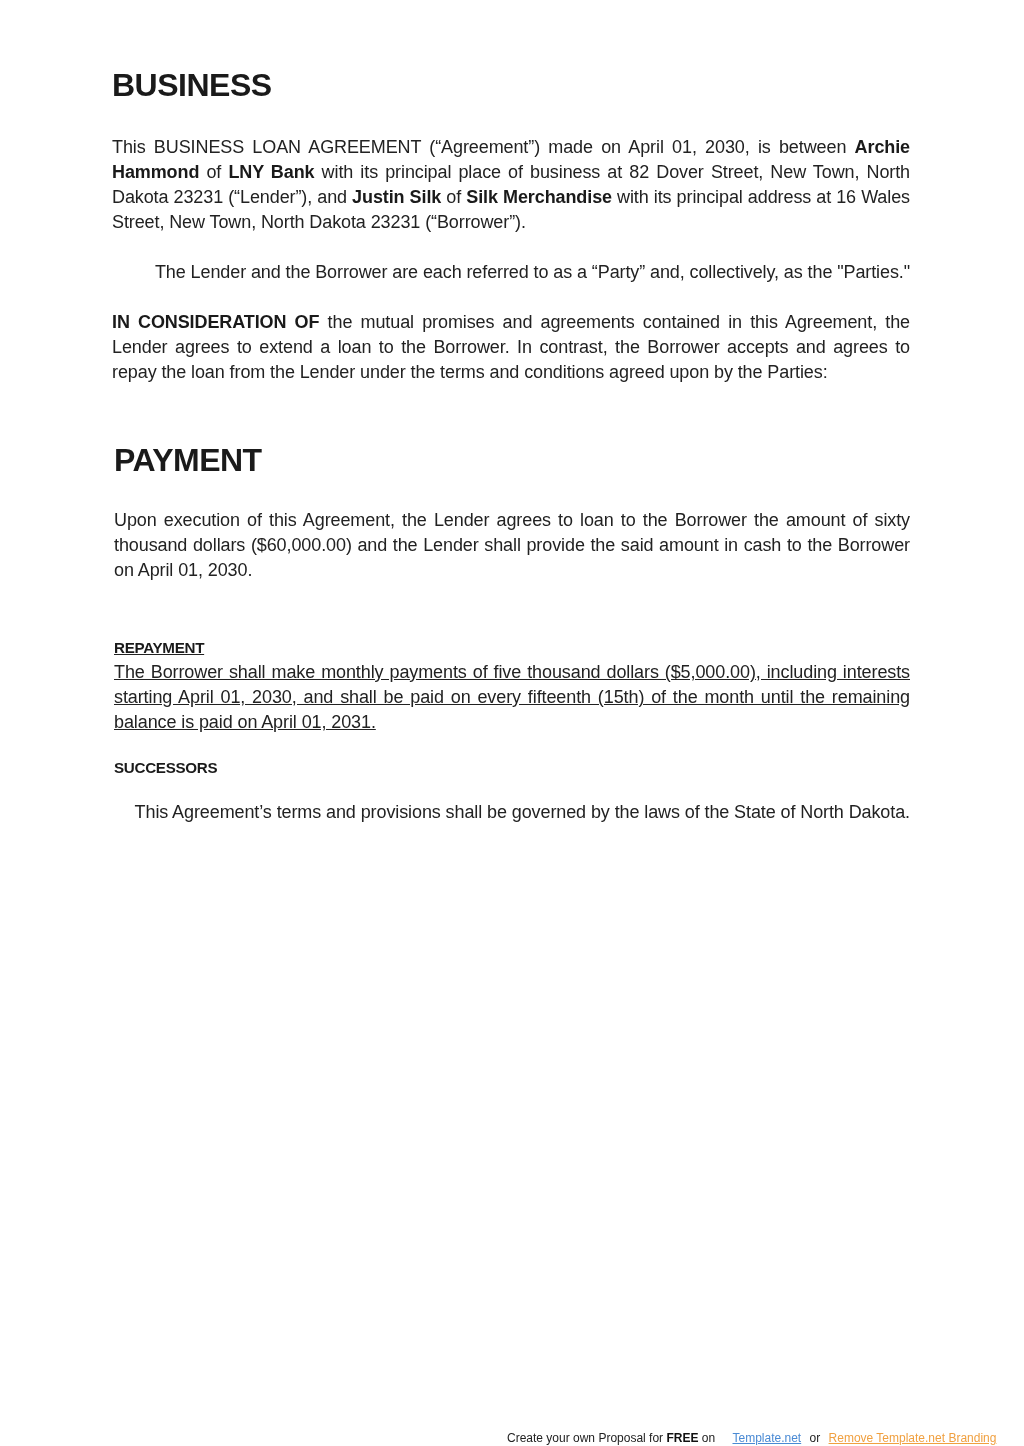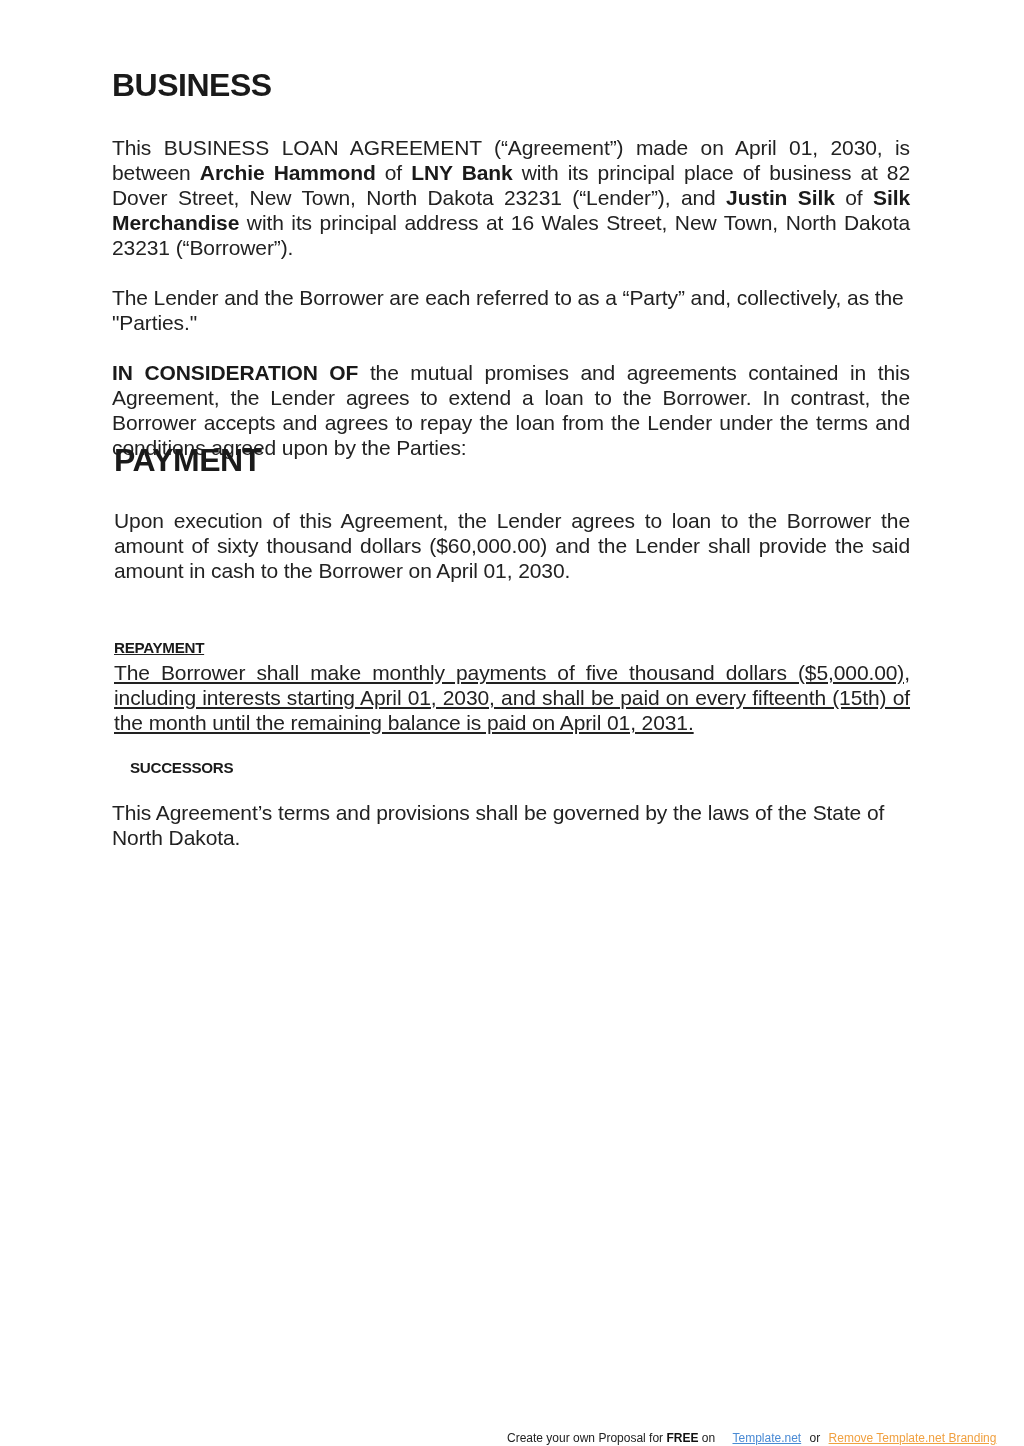--- a/index.html
+++ b/index.html
@@ -29,27 +29,27 @@
     margin: 0;
     font-family: "Liberation Sans", sans-serif;
     font-weight: 700;
     font-size: 32px;
     letter-spacing: -0.5px;
     color: #1a1a1a;
     line-height: 40px;
   }
   p.body {
     margin: 0;
-    font-size: 21px;
+    font-size: 18px;
     line-height: 25px;
     text-align: justify;
     color: #222222;
     letter-spacing: -0.1px;
   }
-  p.body.left { text-align: left; }
+  p.body.left { text-align: right; }
   b { font-weight: 700; color: #1a1a1a; }
   .sub-title {
     font-size: 15.2px;
     line-height: 25px;
     font-weight: 700;
     color: #1a1a1a;
     letter-spacing: -0.3px;
   }
   .footer {
     position: absolute;
@@ -88,21 +88,21 @@
 
   <div class="section" style="left:114px; top:615px; width:796px;">
 
 
     <div style="margin-top:20px;text-decoration:underline;">
       <div class="sub-title">REPAYMENT</div>
       <p class="body">The Borrower shall make monthly payments of five thousand dollars ($5,000.00), including interests starting April 01, 2030, and shall be paid on every fifteenth (15th) of the month until the remaining balance is paid on April 01, 2031.</p>
     </div>
 
 
-    <div style="margin-top:20px;margin-left:16px;">
+    <div style="margin-top:20px;">
       <div class="sub-title">SUCCESSORS</div>
     </div>
 
     <div style="margin-top:20px; margin-left:-2px;">
       <p class="body left">This Agreement’s terms and provisions shall be governed by the laws of the State of North Dakota.</p>
     </div>
   </div>
 
   <div class="footer">
     <span>Create your own Proposal for </span><b>FREE</b><span> on</span>

